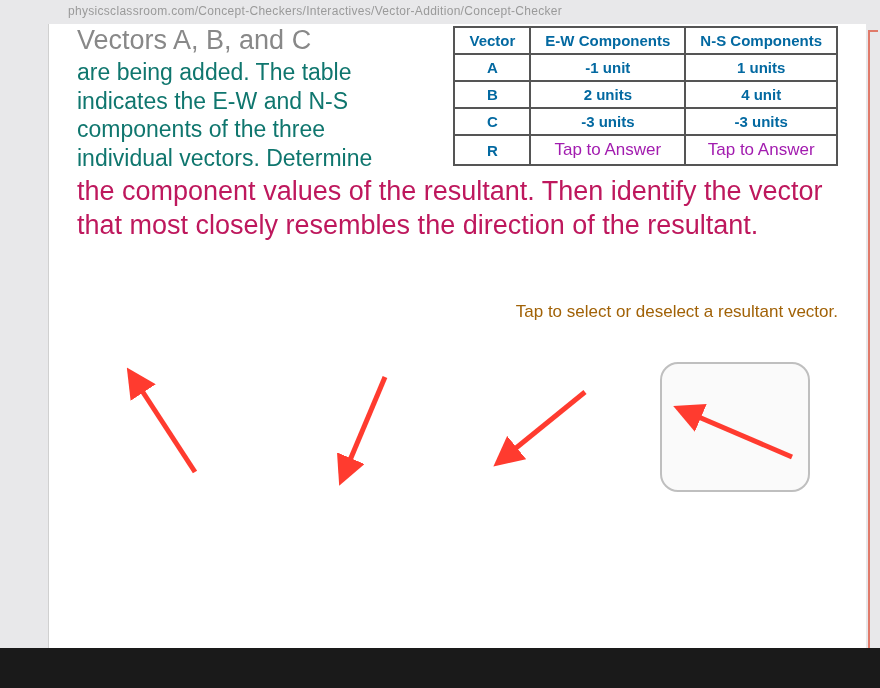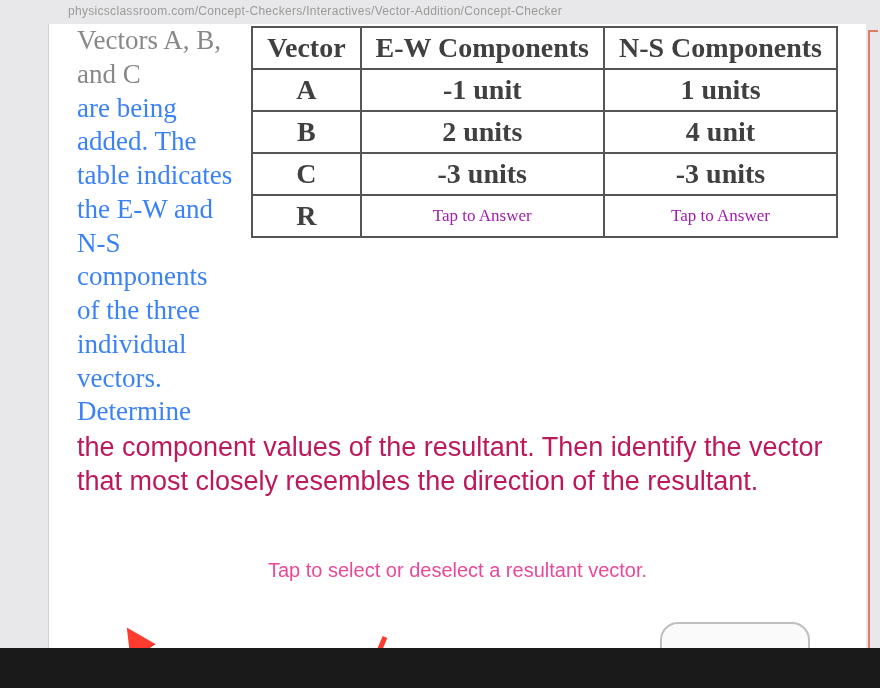--- a/index.html
+++ b/index.html
@@ -34,71 +34,70 @@
     position: absolute;
     right: 2px;
     top: 30px;
     width: 10px;
     height: 640px;
     border-left: 2px solid #e07a6a;
     border-top: 2px solid #e07a6a;
   }
   .question-row {
     display: flex;
-    gap: 18px;
+    gap: 34px;
     align-items: flex-start;
-    font-family: Liberation Serif, serif;
   }
   .question-text {
     flex: 1;
-    font-size: 27px;
+    font-size: 23px;
     line-height: 1.25;
-    color: #3b82f6;
+    color: #0f766e;
     font-weight: 500;
     padding-top: 0;
   }
   .question-text.partial-top {
     color: #888;
     font-size: 27px;
     margin-bottom: 0;
   }
   table.vec {
     border-collapse: collapse;
     margin-top: 2px;
     flex-shrink: 0;
   }
   table.vec th, table.vec td {
     border: 2px solid #555;
     padding: 4px 14px;
     text-align: center;
-    font-size: 28px;
-    color: #404040;
+    font-size: 15px;
+    color: #0369a1;
     font-weight: bold;
     background: #fff;
   }
   table.vec th {
     font-weight: bold;
   }
   table.vec td.tap {
     color: #a21caf;
     font-size: 17px;
     font-weight: normal;
     font-style: normal;
   }
   .full-text {
     font-size: 27px;
     line-height: 1.25;
     color: #be185d;
     font-weight: 500;
     margin-top: 2px;
   }
   .instruction {
-    text-align: center;
-    font-size: 20px;
-    color: #ec4899;
+    text-align: right;
+    font-size: 17px;
+    color: #a16207;
     margin-top: 60px;
     margin-bottom: 30px;
   }
   .arrows-row {
     display: flex;
     justify-content: space-around;
     align-items: flex-end;
     padding: 0 10px;
     height: 140px;
   }

